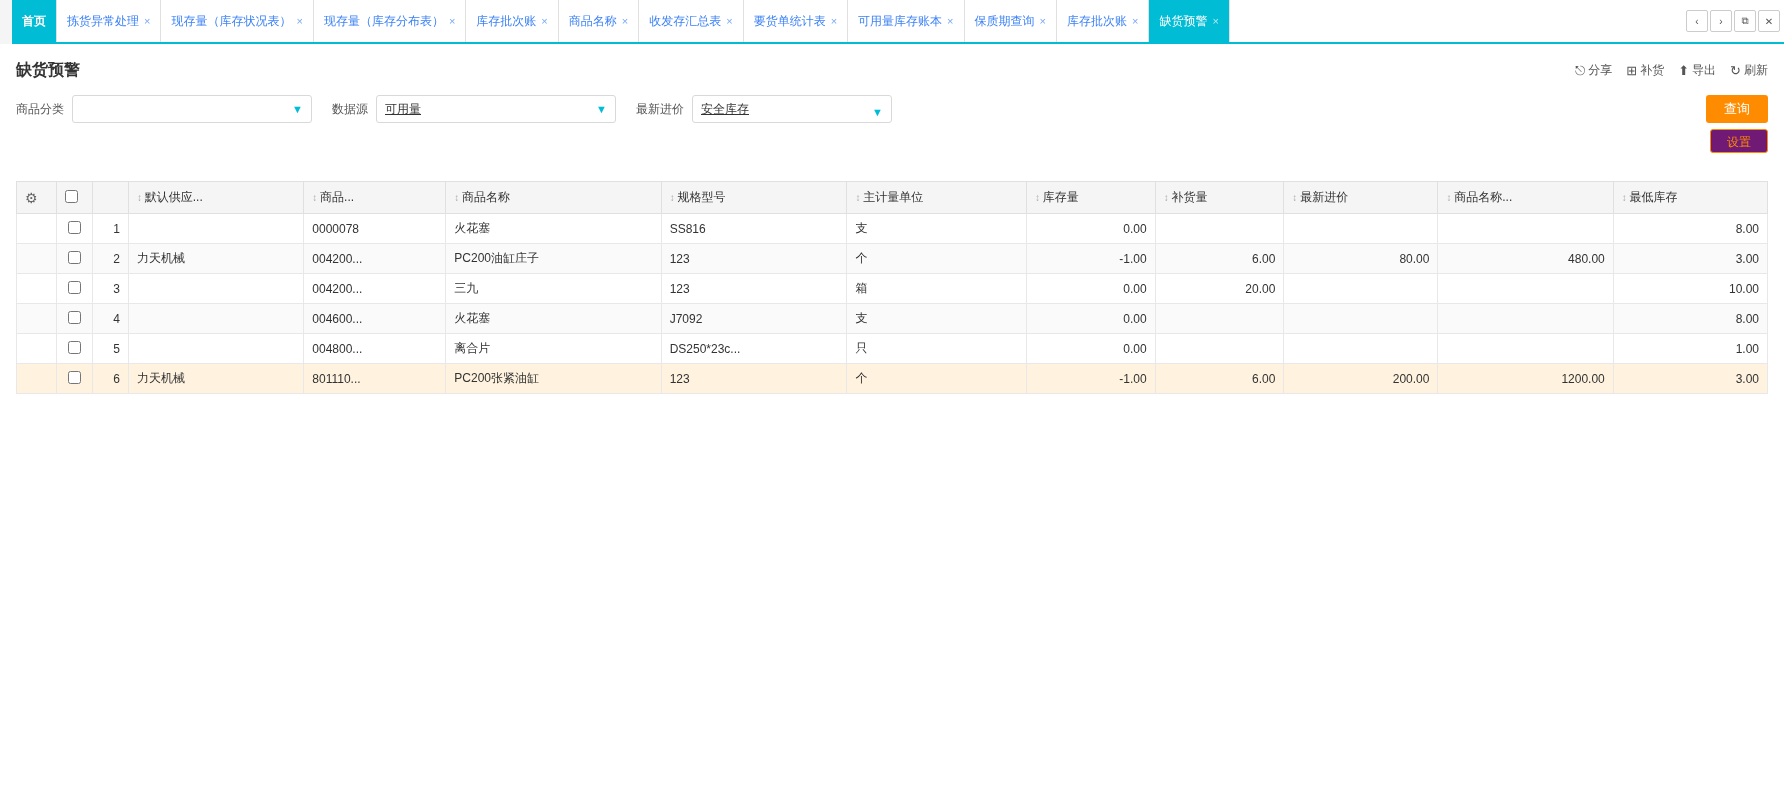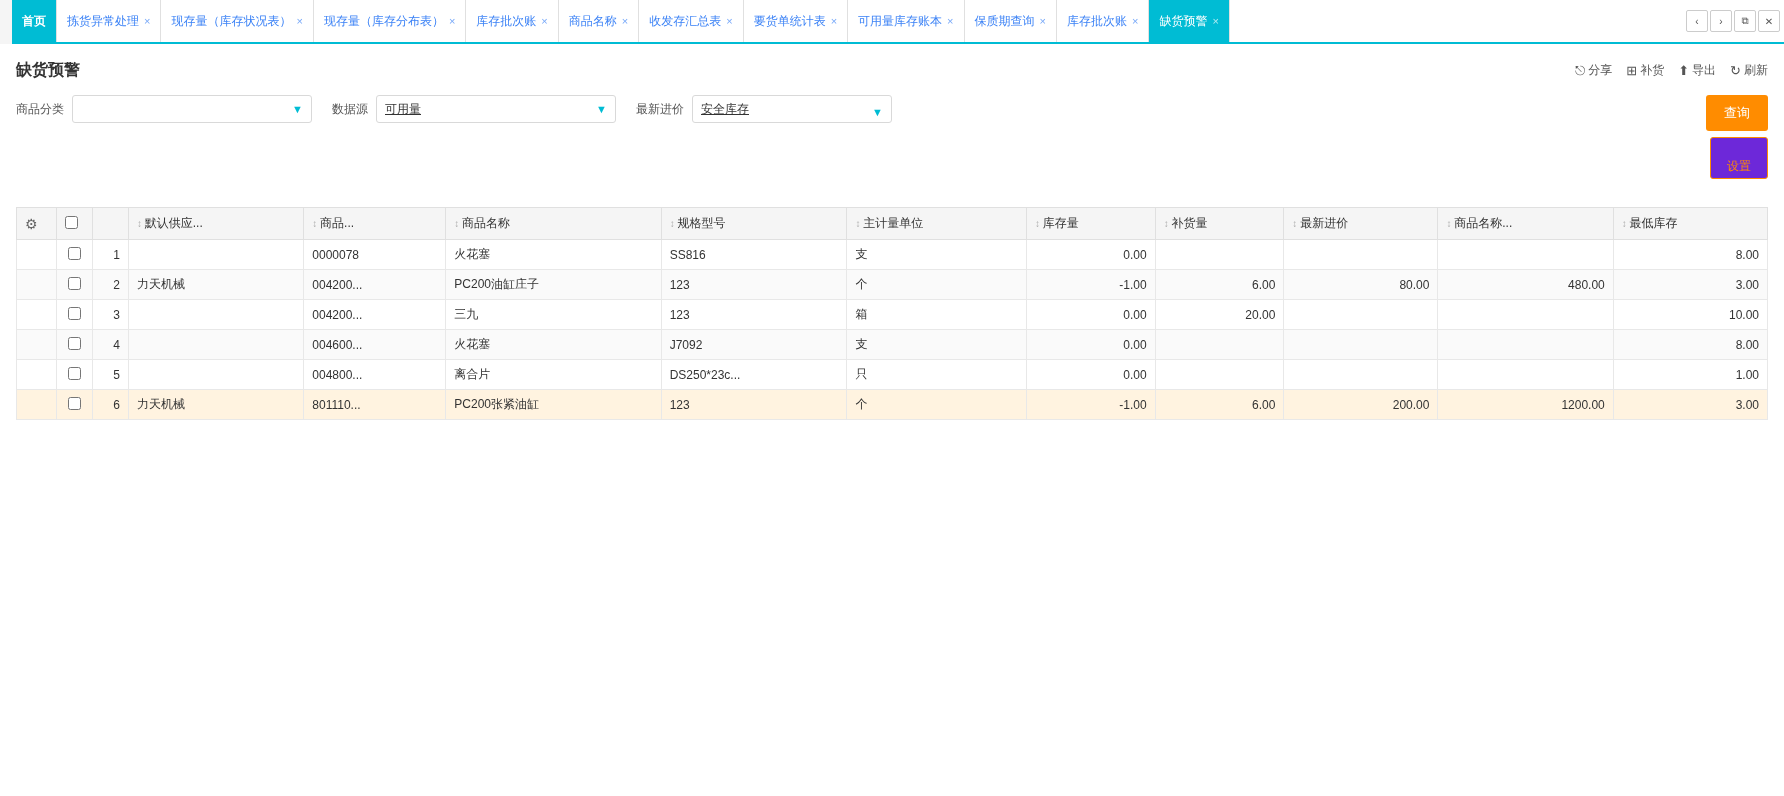--- a/index.html
+++ b/index.html
@@ -139,28 +139,28 @@
       align-items: flex-end;
     }
     .btn-query {
       background: #ff8c00;
       color: #fff;
       border: none;
       border-radius: 3px;
       padding: 5px 18px;
       cursor: pointer;
       font-size: 13px;
-      height: 36px;
+      height: 28px;
     }
     .btn-settings {
-      background: #6d28d9;
+      background: #701a75;
       color: #ff8c00;
       border: 1px solid #ff8c00;
       border-radius: 3px;
-      padding: 20px 16px;
+      padding: 4px 16px;
       cursor: pointer;
       font-size: 12px;
       height: 24px;
     }
 
     
     .data-table {
       width: 100%;
       border-collapse: collapse;
       margin-top: 6px;

